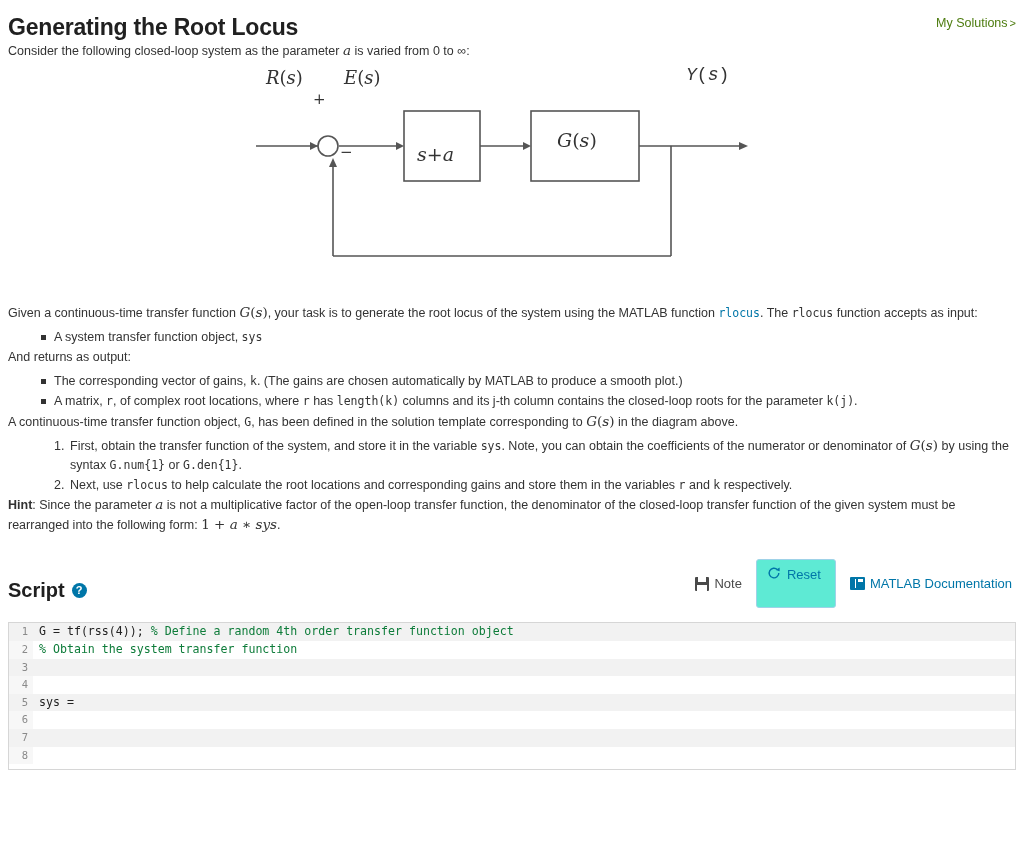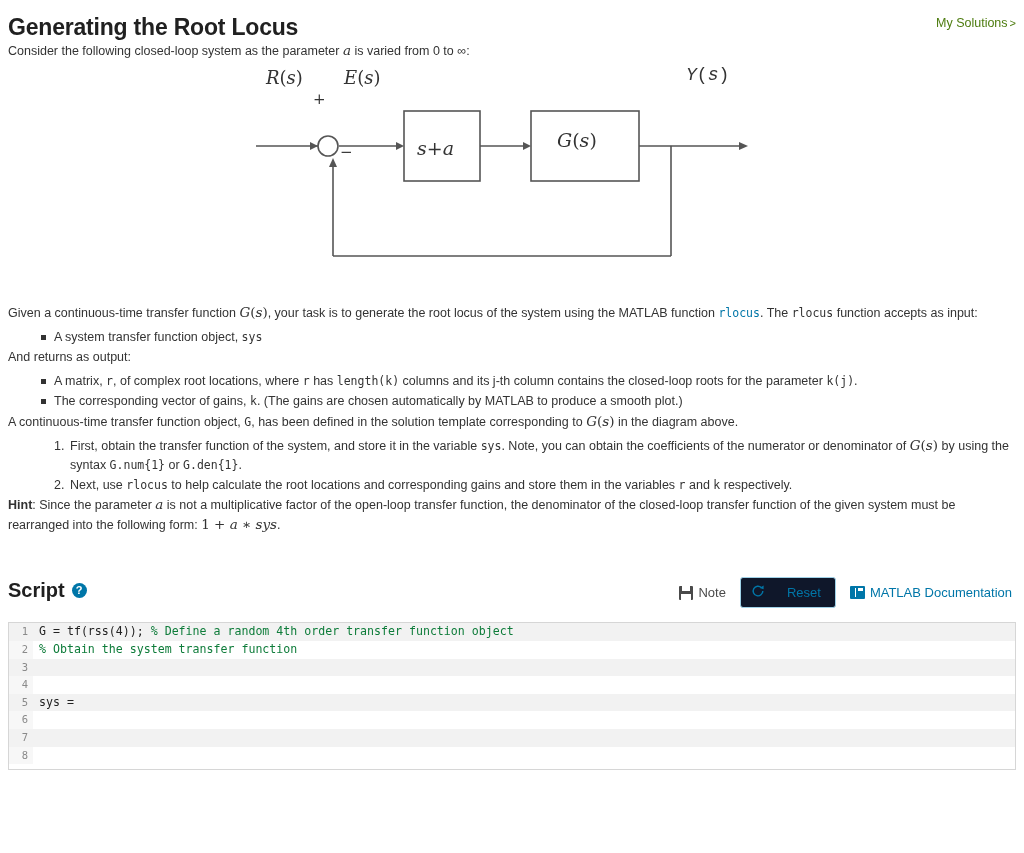--- a/index.html
+++ b/index.html
@@ -163,26 +163,26 @@
     align-items: center;
     font-size: 13px;
     color: #0076a8;
     cursor: pointer;
     gap: 5px;
   }
   .act.dark { color: #4a4a4a; }
   .reset-btn {
     border: 1px solid #9fd2e8;
     border-radius: 3px;
-    padding: 6px 14px 6px 10px;
+    padding: 6px 14px 24px 10px;
     color: #0076a8;
-    background: #0f172a;
+    background: #5eead4;
     display: flex;
     align-items: center;
-    gap: 22px;
+    gap: 6px;
     font-size: 13px;
     cursor: pointer;
   }
   .save-icon {
     width: 14px; height: 14px;
     background: #4a4a4a;
     position: relative;
     border-radius: 1px;
     display: inline-block;
   }
@@ -313,38 +313,38 @@
         <span style="font-size:18px;"><i>R</i>(<i>s</i>)</span>
       </div>
       <div style="position:absolute; left:126px; top:-4px;" class="mathfn">
         <span style="font-size:18px;"><i>E</i>(<i>s</i>)</span>
       </div>
       <div style="position:absolute; left:468px; top:-6px;font-family:Liberation Mono, monospace;" class="mathfn">
         <span style="font-size:18px;"><i>Y</i>(<i>s</i>)</span>
       </div>
       <div style="position:absolute; left:95px; top:19px; font-size:15px; color:#333;" class="mathfn">+</div>
       <div style="position:absolute; left:122px; top:72px; font-size:15px; color:#333;" class="mathfn">−</div>
-      <div style="position:absolute; left:199px; top:66px; font-size:19px;" class="mathfn"><i>s</i>+<i>a</i></div>
+      <div style="position:absolute; left:199px; top:72px; font-size:19px;" class="mathfn"><i>s</i>+<i>a</i></div>
       <div style="position:absolute; left:339px; top:58px; font-size:19px;" class="mathfn"><i>G</i>(<i>s</i>)</div>
     </div>
   </div>
 
   <p class="para">
     <span>Given a continuous-time transfer function </span><span class="mathfn"><i>G</i>(<i>s</i>)</span><span>, your task is to generate the root locus of the system using the MATLAB function </span><span class="code-blue">rlocus</span><span>. The </span><span class="code">rlocus</span><span> function accepts as input:</span>
   </p>
 
   <ul class="bullets">
     <li><span>A system transfer function object, </span><span class="code">sys</span></li>
   </ul>
 
   <p class="para mt18">And returns as output:</p>
 
   <ul class="bullets">
+    <li><span>The corresponding vector of gains, </span><span class="code">k</span><span>. (The gains are chosen automatically by MATLAB to produce a smooth plot.)</span></li>
     <li><span>A matrix, </span><span class="code">r</span><span>, of complex root locations, where </span><span class="code">r</span><span> has </span><span class="code">length(k)</span><span> columns and its j-th column contains the closed-loop roots for the parameter </span><span class="code">k(j)</span><span>.</span></li>
-    <li><span>The corresponding vector of gains, </span><span class="code">k</span><span>. (The gains are chosen automatically by MATLAB to produce a smooth plot.)</span></li>
   </ul>
 
   <p class="para mt18">
     <span>A continuous-time transfer function object, </span><span class="code">G</span><span>, has been defined in the solution template corresponding to </span><span class="mathfn"><i>G</i>(<i>s</i>)</span><span> in the diagram above.</span>
   </p>
 
   <ol class="numlist mt10">
     <li><span>First, obtain the transfer function of the system, and store it in the variable </span><span class="code">sys</span><span>. Note, you can obtain the coefficients of the numerator or denominator of </span><span class="mathfn"><i>G</i>(<i>s</i>)</span><span> by using the syntax </span><span class="code">G.num{1}</span><span> or </span><span class="code">G.den{1}</span><span>.</span></li>
     <li><span>Next, use </span><span class="code">rlocus</span><span> to help calculate the root locations and corresponding gains and store them in the variables </span><span class="code">r</span><span> and </span><span class="code">k</span><span> respectively.</span></li>
   </ol>

